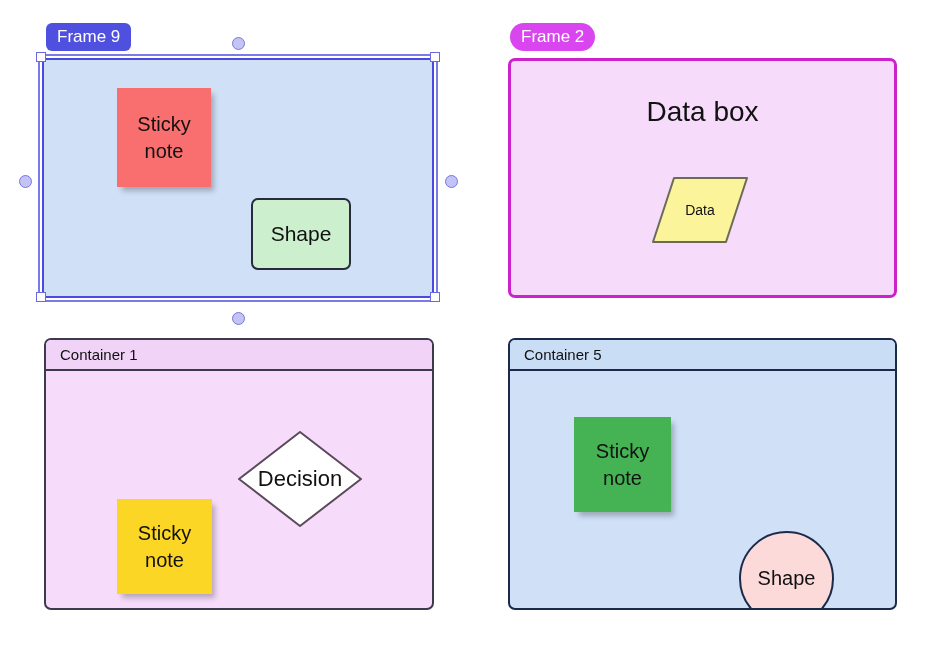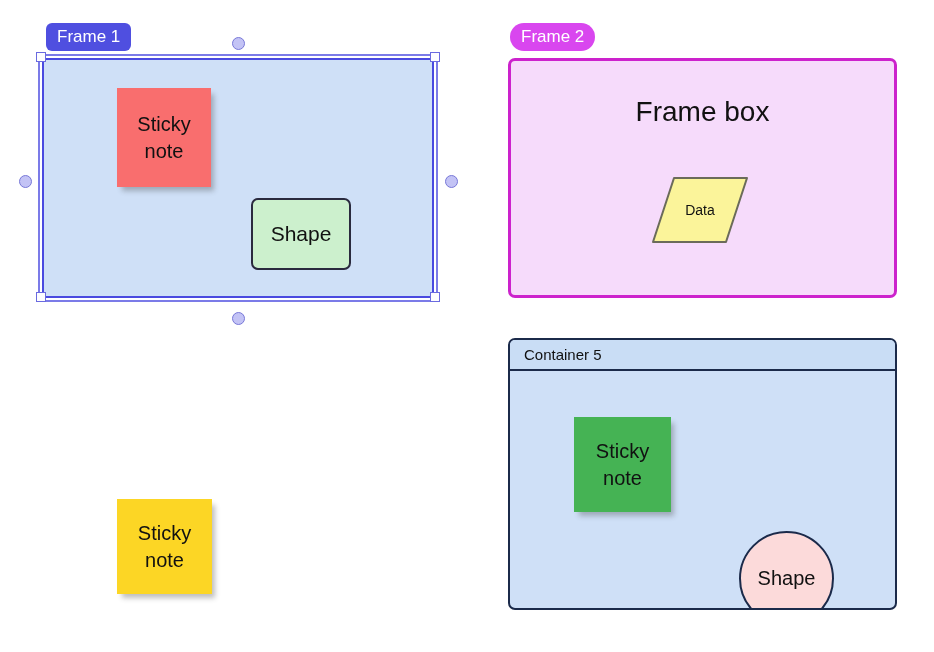--- a/index.html
+++ b/index.html
@@ -240,34 +240,49 @@
   <div class="node" id="frame1-selection"></div>
   <div class="handle-sq" style="left:36px;  top:52px;"></div>
   <div class="handle-sq" style="left:430px; top:52px;"></div>
   <div class="handle-sq" style="left:36px;  top:292px;"></div>
   <div class="handle-sq" style="left:430px; top:292px;"></div>
   <div class="handle-circ" style="left:232px; top:37px;"></div>
   <div class="handle-circ" style="left:445px; top:175px;"></div>
   <div class="handle-circ" style="left:232px; top:312px;"></div>
   <div class="handle-circ" style="left:19px;  top:175px;"></div>
 
-  <div class="node" id="frame1-label">Frame 1</div>
+  <div class="node" id="frame1-label">Frame 9</div>
 
   <div class="node" id="frame2-body"></div>
   <div class="node" id="frame2-label">Frame 2</div>
 
-  <div class="node" id="textbox-label">Frame box</div>
+  <div class="node" id="textbox-label">Data box</div>
 
   <div class="node" id="data-shape">
     <svg width="100" height="70" viewBox="0 0 100 70">
       <path d="M 24 3 L 97 3 L 76 67 L 3 67 Z" fill="#fbf49a" stroke="#6b6b5a" stroke-width="2" stroke-linejoin="round"></path>
     </svg>
     <div class="data-text">Data</div>
   </div>
 
+  <div class="container-box" id="container1">
+    <div class="container-header">
+      <span>Container 1</span>
+    </div>
+    <div class="container-body">
+
+      <div id="decision-shape">
+        <svg width="128" height="100" viewBox="0 0 128 100">
+          <path d="M 64 3 L 125 50 L 64 97 L 3 50 Z" fill="#ffffff" stroke="#5a4a5a" stroke-width="2" stroke-linejoin="round"></path>
+        </svg>
+        <div class="decision-text">Decision</div>
+      </div>
+
+    </div>
+  </div>
 
   <div class="sticky" id="sticky-yellow">
     <span>Sticky</span>
     <span>note</span>
   </div>
 
   <div class="container-box" id="container2">
     <div class="container-header">
       <span>Container 5</span>
     </div>

